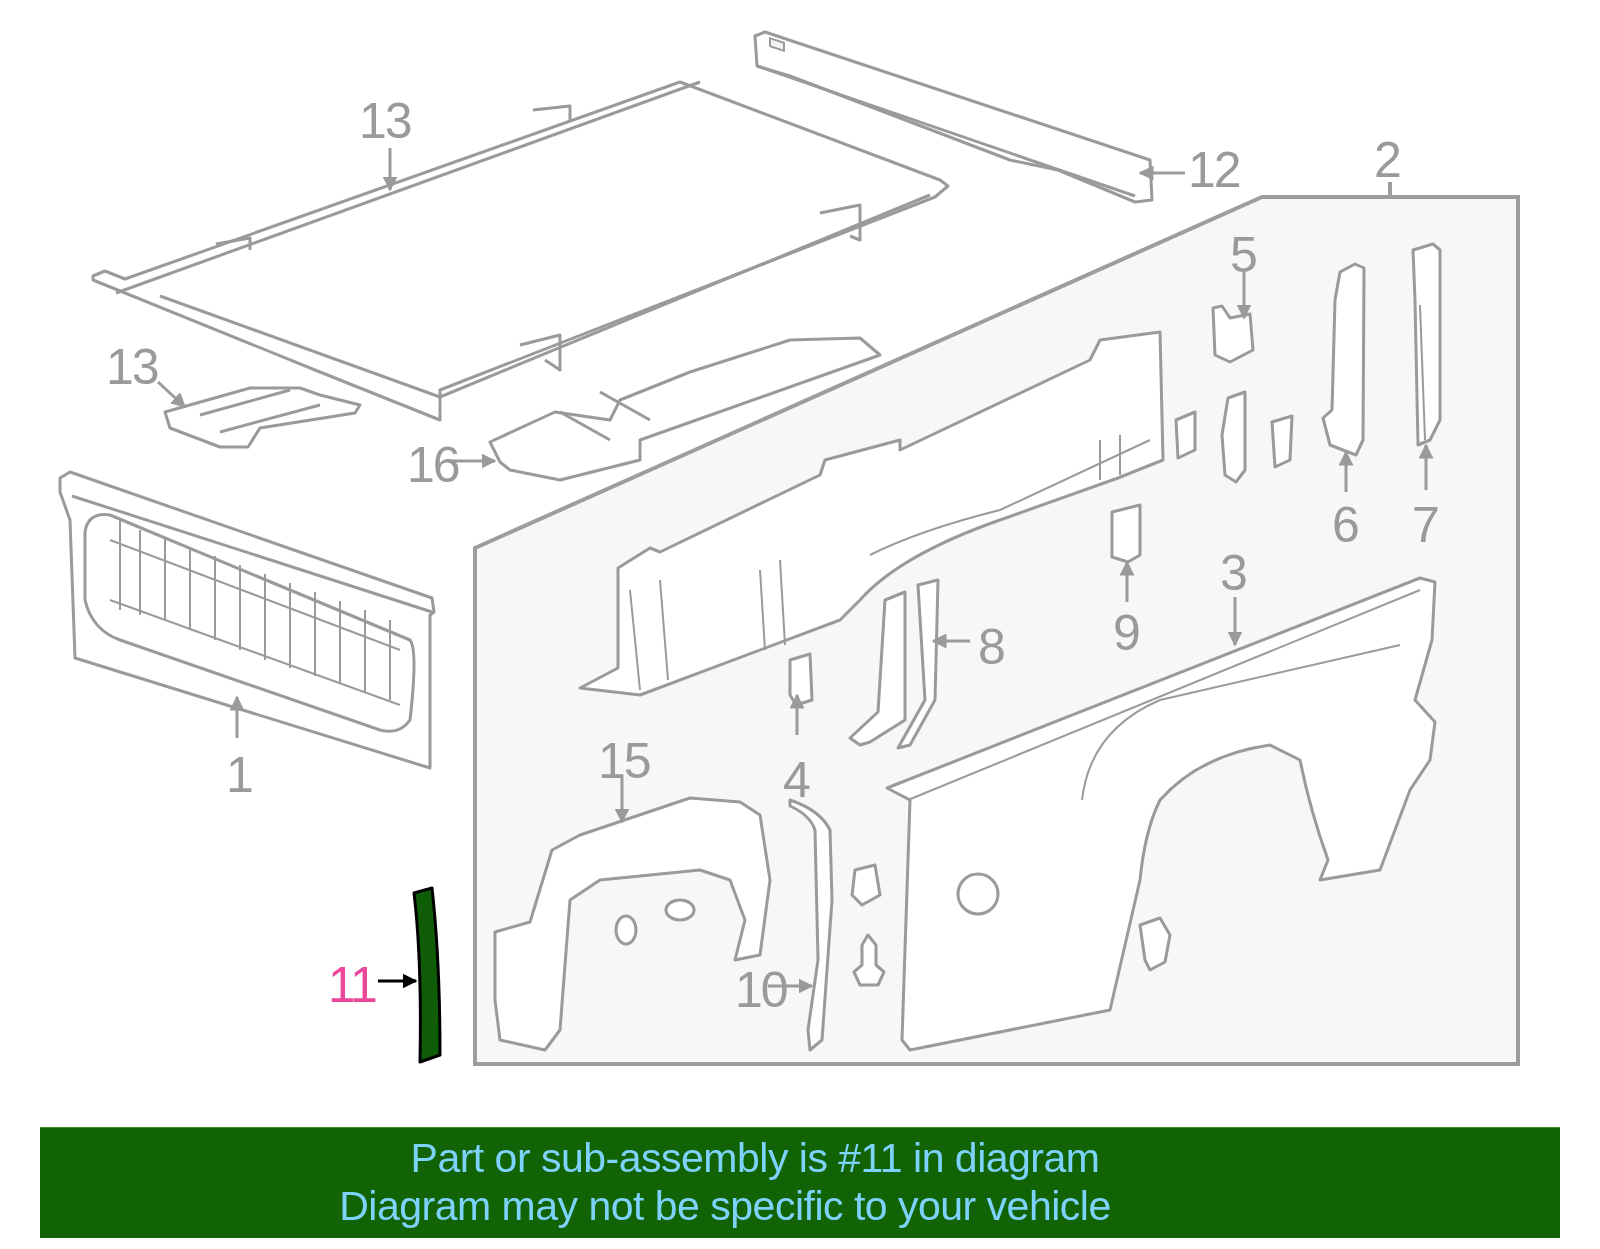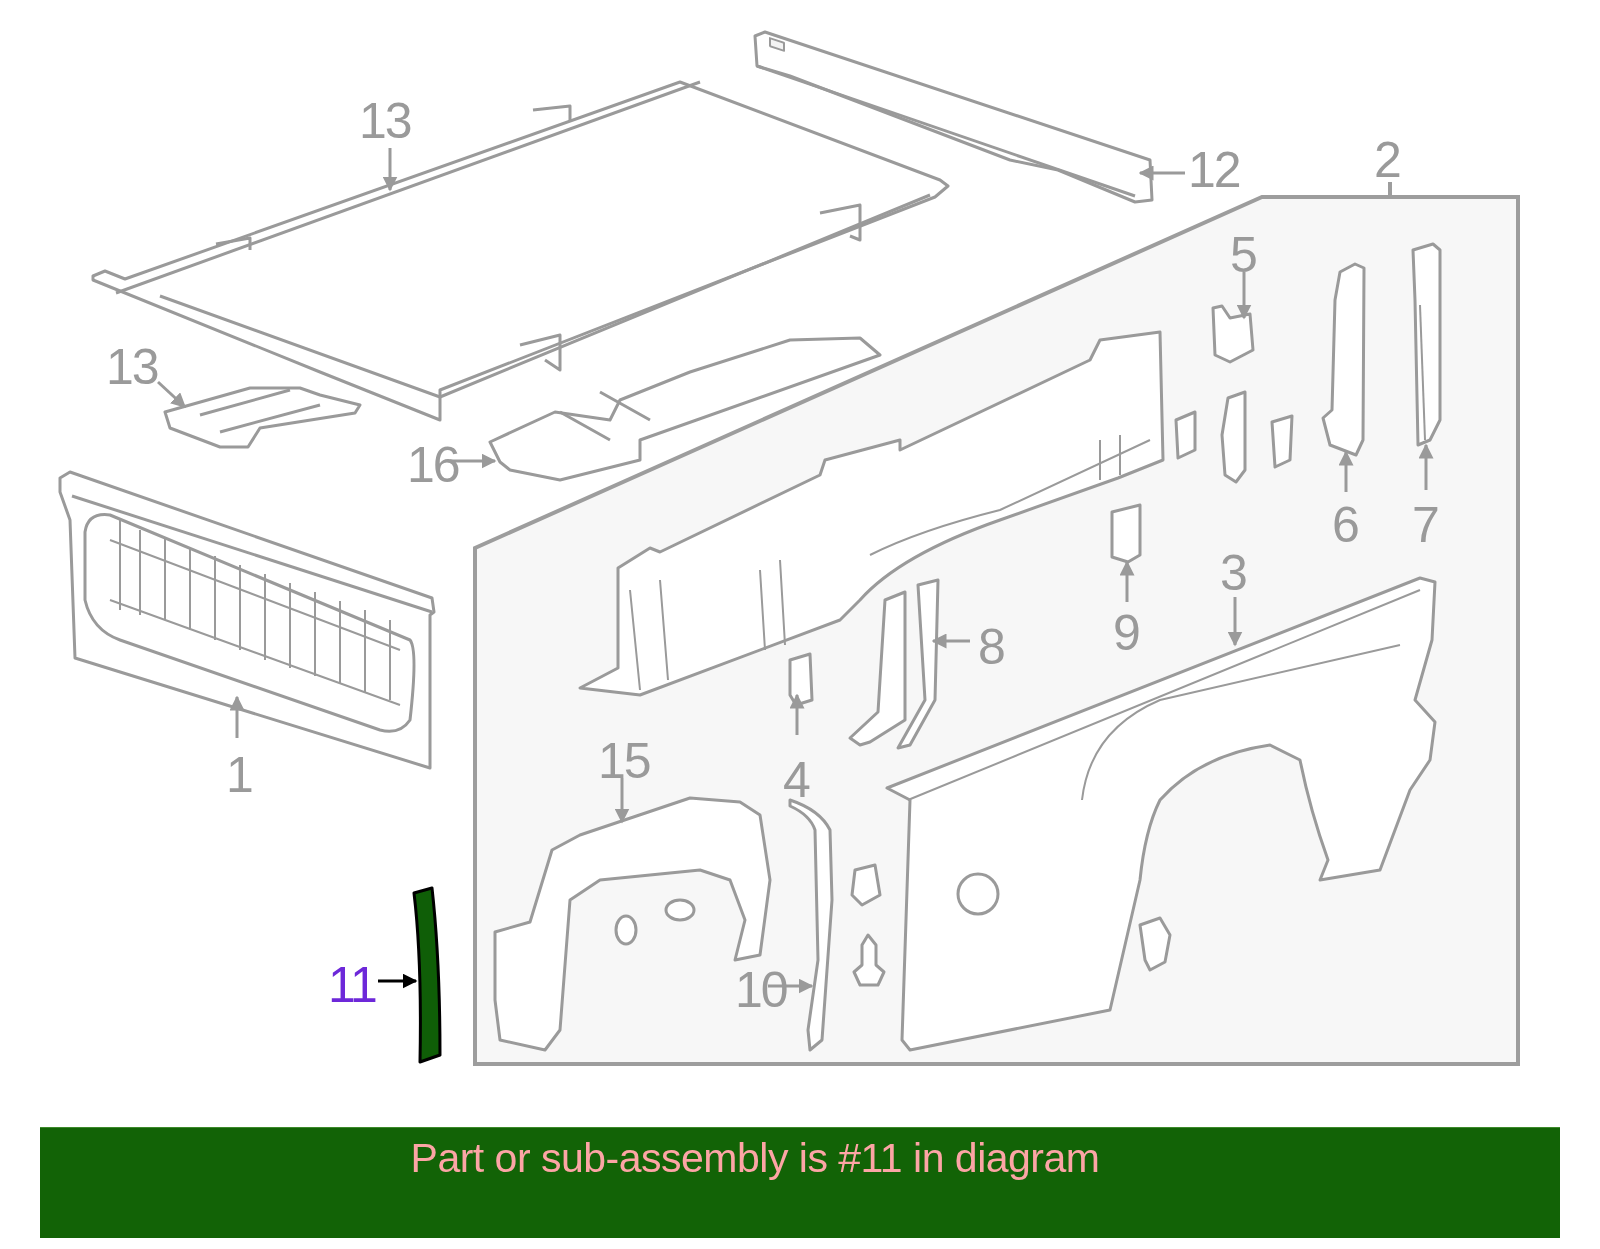--- a/index.html
+++ b/index.html
@@ -1,21 +1,21 @@
 <!DOCTYPE html>
 <html><head>
 <meta charset="utf-8">
 <style>
   html, body { margin:0; padding:0; background:#ffffff; }
   body { width:1600px; height:1249px; position:relative; overflow:hidden; font-family:"Liberation Sans", sans-serif; }
   #diagram { position:absolute; left:0; top:0; width:1600px; height:1249px; }
   .lbl { position:absolute; font-family:"Liberation Sans", sans-serif; color:#9a9a9a; font-size:50px; line-height:1; letter-spacing:-2px; }
-  .lbl.active { color:#6d28d9; }
+  .lbl.active { color:#ec4899; }
   #banner { position:absolute; left:40px; top:1127px; width:1520px; height:111px; background:#126306; border-top:1px solid #3d8a2a; box-sizing:border-box; text-align:center; }
-  #banner .line { display:block; font-size:41px; line-height:48px; color:#fca5a5; letter-spacing:-0.5px; }
+  #banner .line { display:block; font-size:41px; line-height:48px; color:#7dd3fc; letter-spacing:-0.5px; }
   #banner .line1 { margin-top:6px; padding-right:90px; }
   #banner .line2 { padding-right:150px; }
 </style>
 </head>
 <body>
 
 <svg id="diagram" viewBox="0 0 1600 1249" xmlns="http://www.w3.org/2000/svg">
   <defs>
     <marker id="arr" viewBox="0 0 10 10" refX="9" refY="5" markerWidth="5" markerHeight="5" orient="auto-start-reverse">
       <path d="M0,0 L10,5 L0,10 z" fill="#9a9a9a"></path>
@@ -174,13 +174,14 @@
 <span class="lbl" style="left:1113px;top:608px;">9</span>
 <span class="lbl" style="left:978px;top:622px;">8</span>
 <span class="lbl" style="left:598px;top:736px;">15</span>
 <span class="lbl" style="left:226px;top:750px;">1</span>
 <span class="lbl" style="left:783px;top:755px;">4</span>
 <span class="lbl" style="left:716px;top:965px;margin-left:19px;">10</span>
 <span class="lbl active" style="left:328px;top:960px;">11</span>
 
 <div id="banner">
   <span class="line line1">Part or sub-assembly is #11 in diagram</span>
+  <span class="line line2">Diagram may not be specific to your vehicle</span>
 </div>
 
 </body></html>

